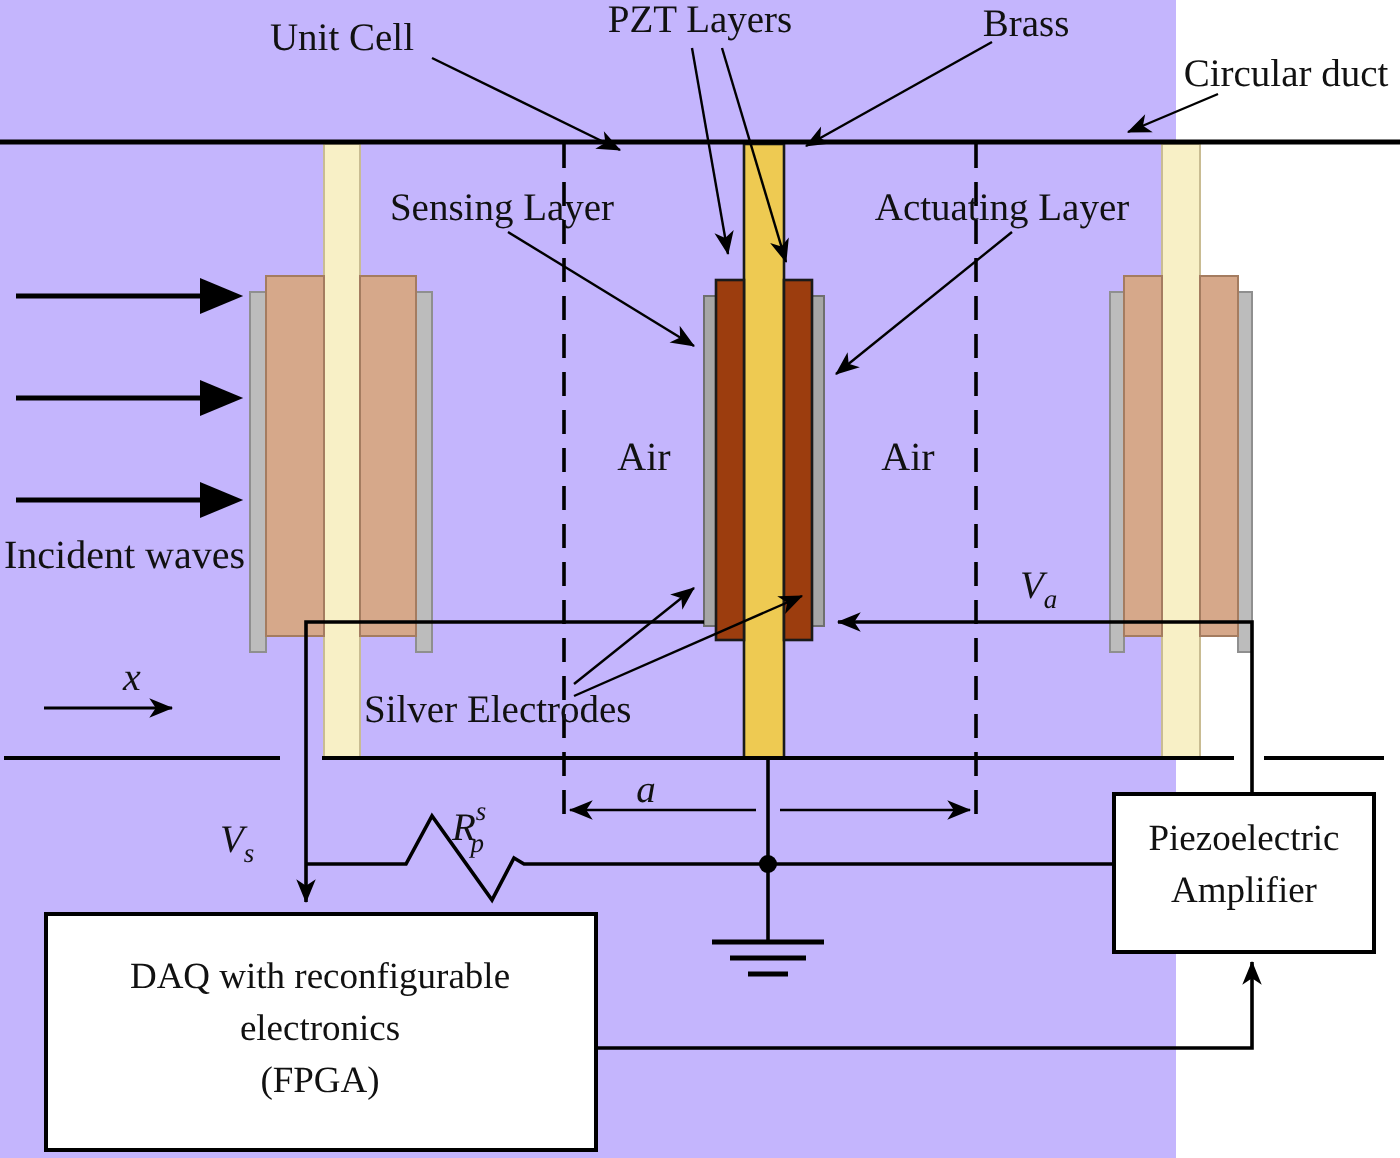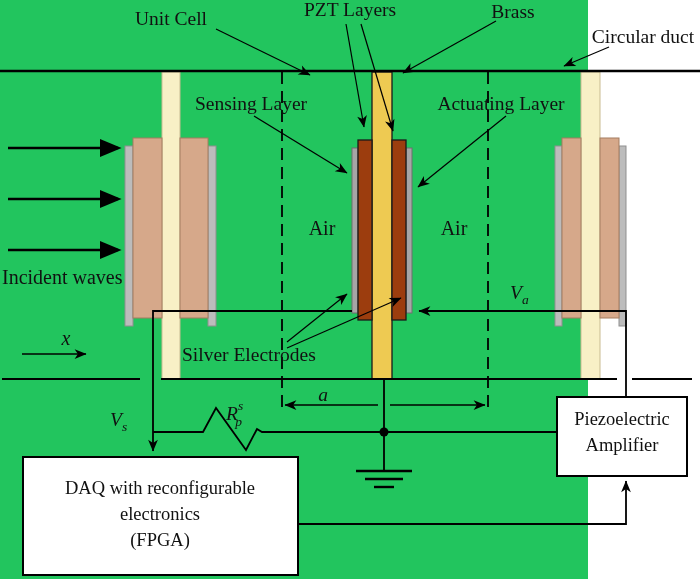--- a/index.html
+++ b/index.html
@@ -1,16 +1,16 @@
 <!DOCTYPE html>
 <html><head>
 <meta charset="utf-8">
 <style>
   html,body { margin:0; padding:0; background:#ffffff; }
-  .stage { width:588px; height:579px; position:relative; background:#22c55e; }
+  .stage { width:588px; height:579px; position:relative; background:#c4b5fd; }
   svg { display:block; }
   text { font-family:"Liberation Serif","DejaVu Serif",serif; fill:#111; }
   .t19 { font-size:19.5px; }
   .t20 { font-size:20px; }
   .t18 { font-size:18.5px; }
   .it  { font-style:italic; }
   .sub { font-size:13.5px; }
   .mid { text-anchor:middle; }
   .duct { stroke:#000; stroke-width:2.6; }
   .wall { stroke:#000; stroke-width:2; }

